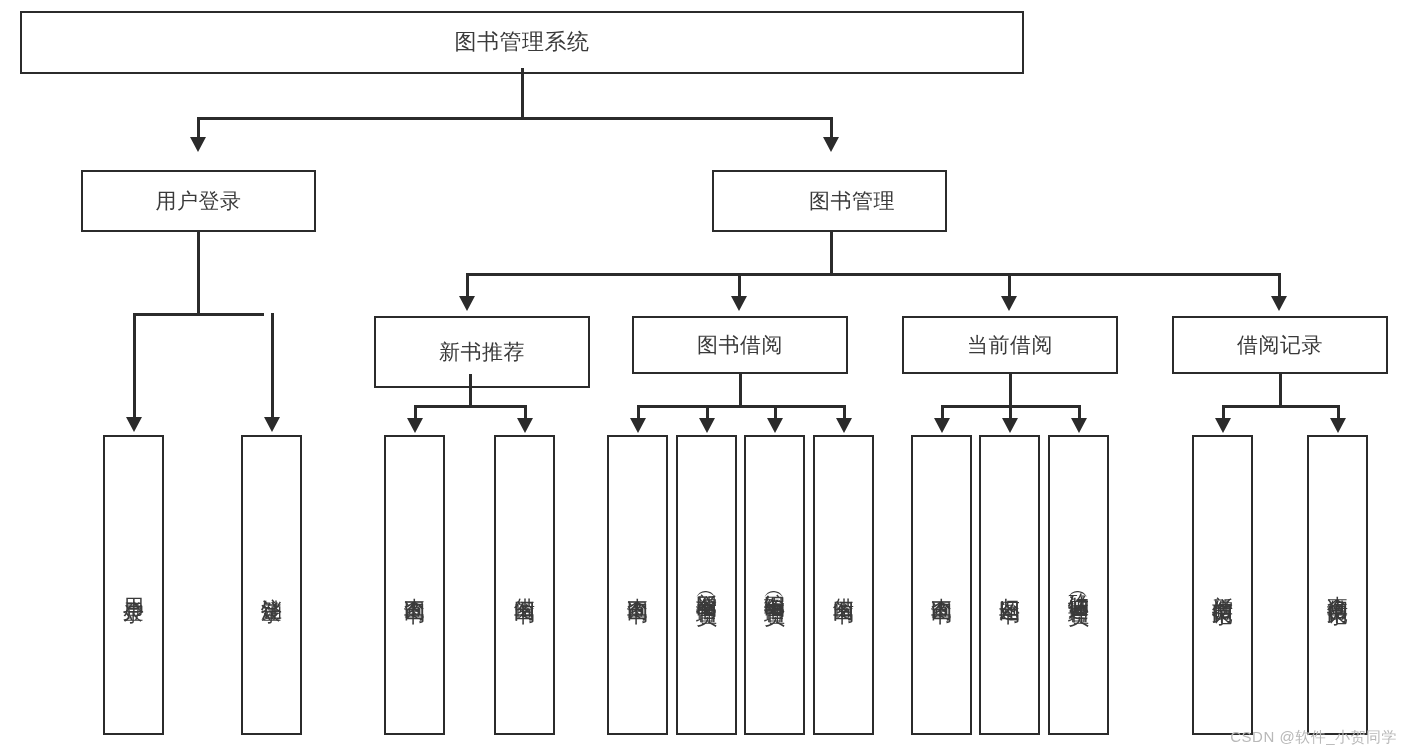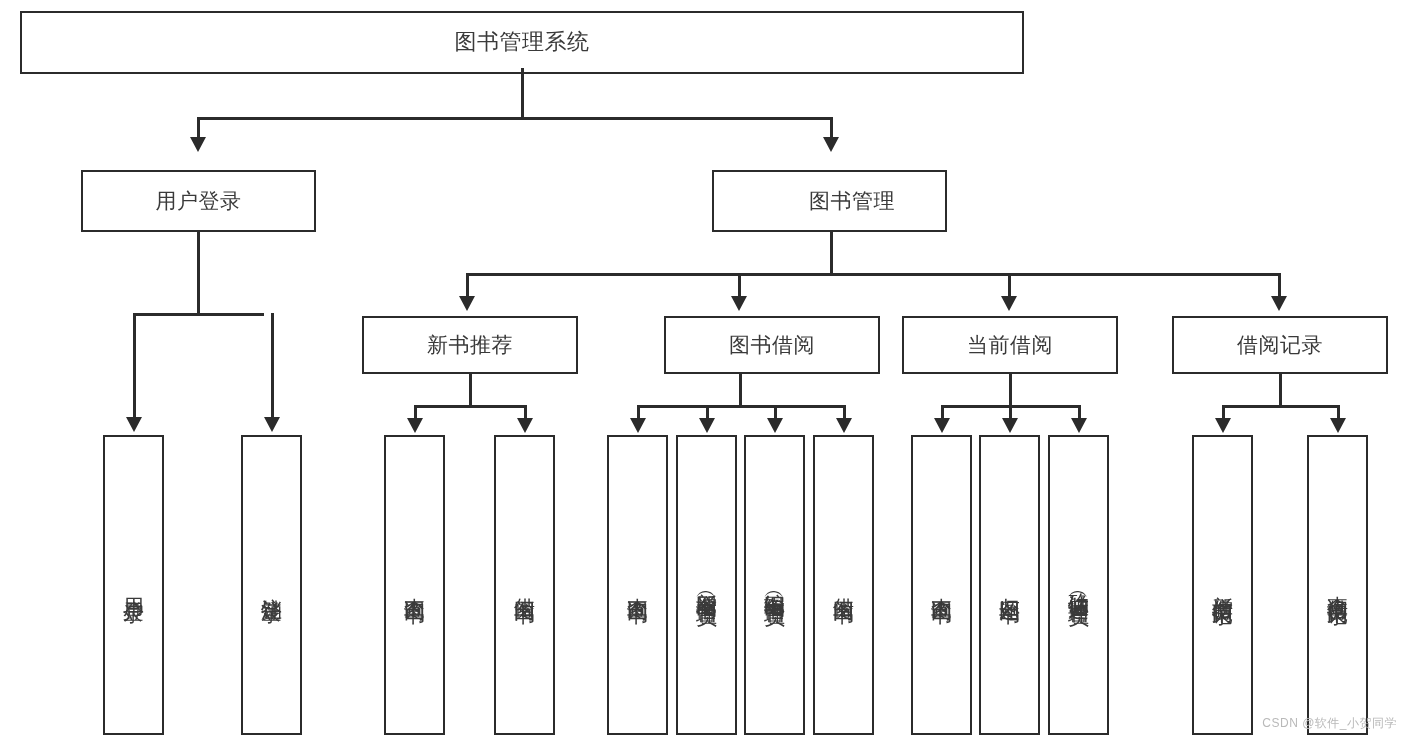--- a/index.html
+++ b/index.html
@@ -64,22 +64,22 @@
     position: absolute;
     width: 0; height: 0;
     border-left: 8px solid transparent;
     border-right: 8px solid transparent;
     border-top: 15px solid #2b2b2b;
   }
   
   #watermark {
     position: absolute;
     right: 8px;
-    bottom: 15px;
-    font-size: 12px;
+    bottom: 0;
+    font-size: 15px;
     color: #b9b9b9;
     letter-spacing: 0.5px;
     white-space: nowrap;
     user-select: none;
     margin-top: 12px;
   }
 </style>
 </head>
 <body>
 
@@ -117,24 +117,24 @@
   <div class="ln h" style="left:466px; top:273px; width:814px;"></div>
   <div class="ln v" style="left:466px; top:273px; height:24px;"></div>
   <div class="arrow" style="left:459px; top:296px;"></div>
   <div class="ln v" style="left:738px; top:273px; height:24px;"></div>
   <div class="arrow" style="left:731px; top:296px;"></div>
   <div class="ln v" style="left:1008px; top:273px; height:24px;"></div>
   <div class="arrow" style="left:1001px; top:296px;"></div>
   <div class="ln v" style="left:1278px; top:273px; height:24px;"></div>
   <div class="arrow" style="left:1271px; top:296px;"></div>
 
-  <div class="node horiz branch" style="left:362px; top:316px; width:216px; height:58px;">
+  <div class="node horiz branch" style="left:374px; top:316px; width:216px; height:72px;">
     <span class="label">新书推荐</span>
   </div>
-  <div class="node horiz branch" style="left:632px; top:316px; width:216px; height:58px;margin-left:32px;">
+  <div class="node horiz branch" style="left:632px; top:316px; width:216px; height:58px;">
     <span class="label">图书借阅</span>
   </div>
   <div class="node horiz branch" style="left:1172px; top:316px; width:216px; height:58px;">
     <span class="label">借阅记录</span>
   </div>
   <div class="node horiz branch" style="left:902px; top:316px; width:216px; height:58px;">
     <span class="label">当前借阅</span>
   </div>
 
   <div class="ln v" style="left:469px; top:374px; height:32px;"></div>

